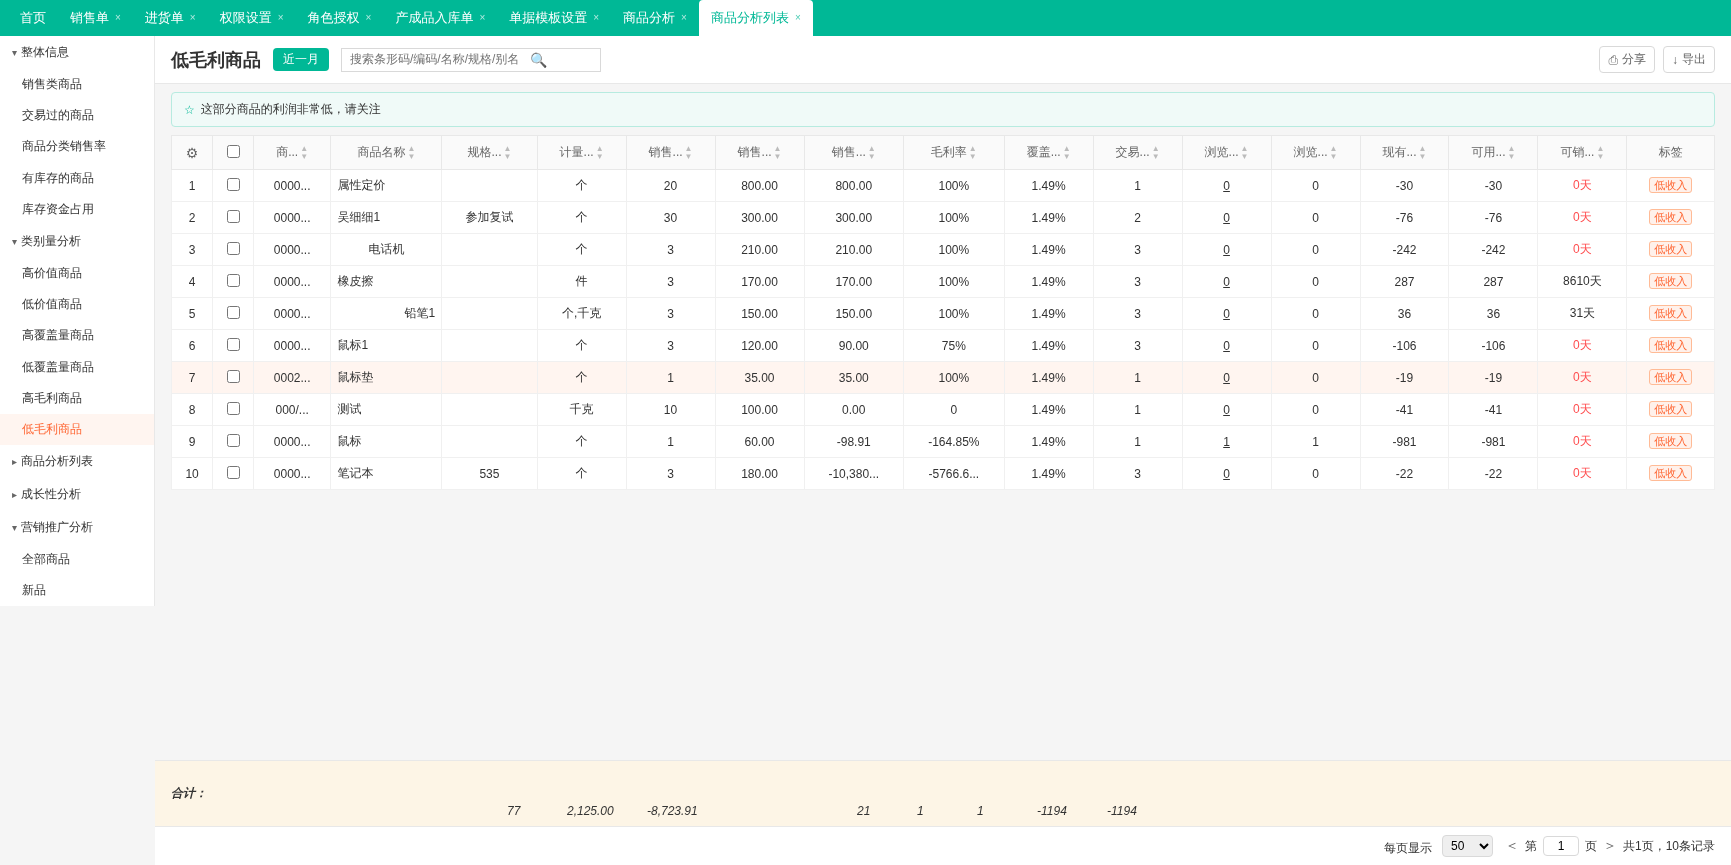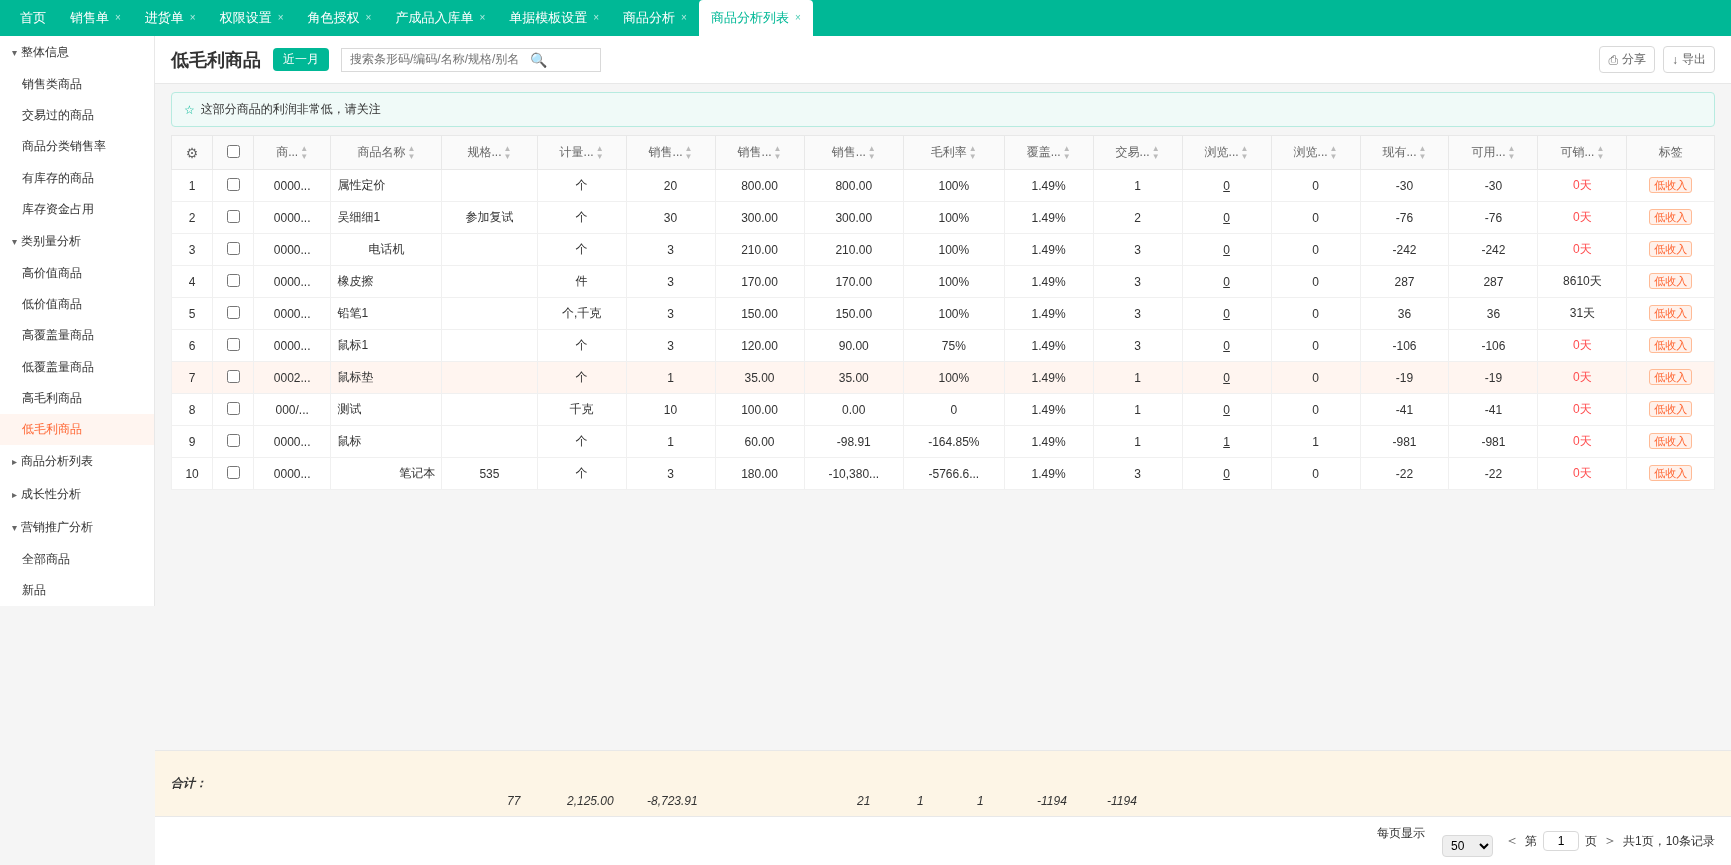--- a/index.html
+++ b/index.html
@@ -103,22 +103,22 @@
     }
     .footer-label { font-weight: bold; min-width: 40px; }
     .footer-cells { display: flex; flex: 1; }
     .footer-cell { text-align: left; padding: 0 6px; margin-top: 35px; }
 
     
     .pagination-bar {
       background: #fff; border-top: 1px solid #e8e8e8;
       padding: 8px 16px; display: flex; align-items: center; justify-content: flex-end; gap: 12px;
     }
-    .page-size-select { display: flex; align-items: flex-start; gap: 17px; }
-    .page-size-select select { border: 1px solid #d9d9d9; border-radius: 4px; padding: 2px 4px; font-size: 12px; margin-top: 10px; }
+    .page-size-select { display: flex; align-items: flex-end; gap: 10px; }
+    .page-size-select select { border: 1px solid #d9d9d9; border-radius: 4px; padding: 2px 4px; font-size: 12px; }
     .page-nav { display: flex; align-items: center; gap: 6px; }
     .page-nav-btn { background: none; border: none; cursor: pointer; color: #666; font-size: 14px; }
     .page-input { width: 36px; border: 1px solid #d9d9d9; border-radius: 4px; padding: 2px 4px; text-align: center; font-size: 12px; }
 
     
     input[type="checkbox"] { cursor: pointer; }
 
     .settings-icon { font-size: 14px; cursor: pointer; color: #666; }
 
     
@@ -462,21 +462,21 @@
     <td>0</td>
     <td>287</td>
     <td>287</td>
     <td style="">8610天</td>
     <td><span class="tag-orange">低收入</span></td>
   </tr>
             <tr>
     <td>5</td>
     <td><input type="checkbox" style=""></td>
     <td>0000...</td>
-    <td style="text-align:left">铅笔1</td>
+    <td style="text-align:right">铅笔1</td>
     <td></td>
     <td>个,千克</td>
     <td>3</td>
     <td>150.00</td>
     <td>150.00</td>
     <td>100%</td>
     <td>1.49%</td>
     <td>3</td>
     <td style="text-decoration:underline;cursor:pointer;">0</td>
     <td>0</td>
@@ -562,21 +562,21 @@
     <td>1</td>
     <td>-981</td>
     <td>-981</td>
     <td style="color:#ff4d4f;">0天</td>
     <td><span class="tag-orange">低收入</span></td>
   </tr>
             <tr>
     <td>10</td>
     <td><input type="checkbox" style=""></td>
     <td>0000...</td>
-    <td style="text-align:right">笔记本</td>
+    <td style="text-align:left">笔记本</td>
     <td>535</td>
     <td>个</td>
     <td>3</td>
     <td>180.00</td>
     <td>-10,380...</td>
     <td>-5766.6...</td>
     <td>1.49%</td>
     <td>3</td>
     <td style="text-decoration:underline;cursor:pointer;">0</td>
     <td>0</td>

